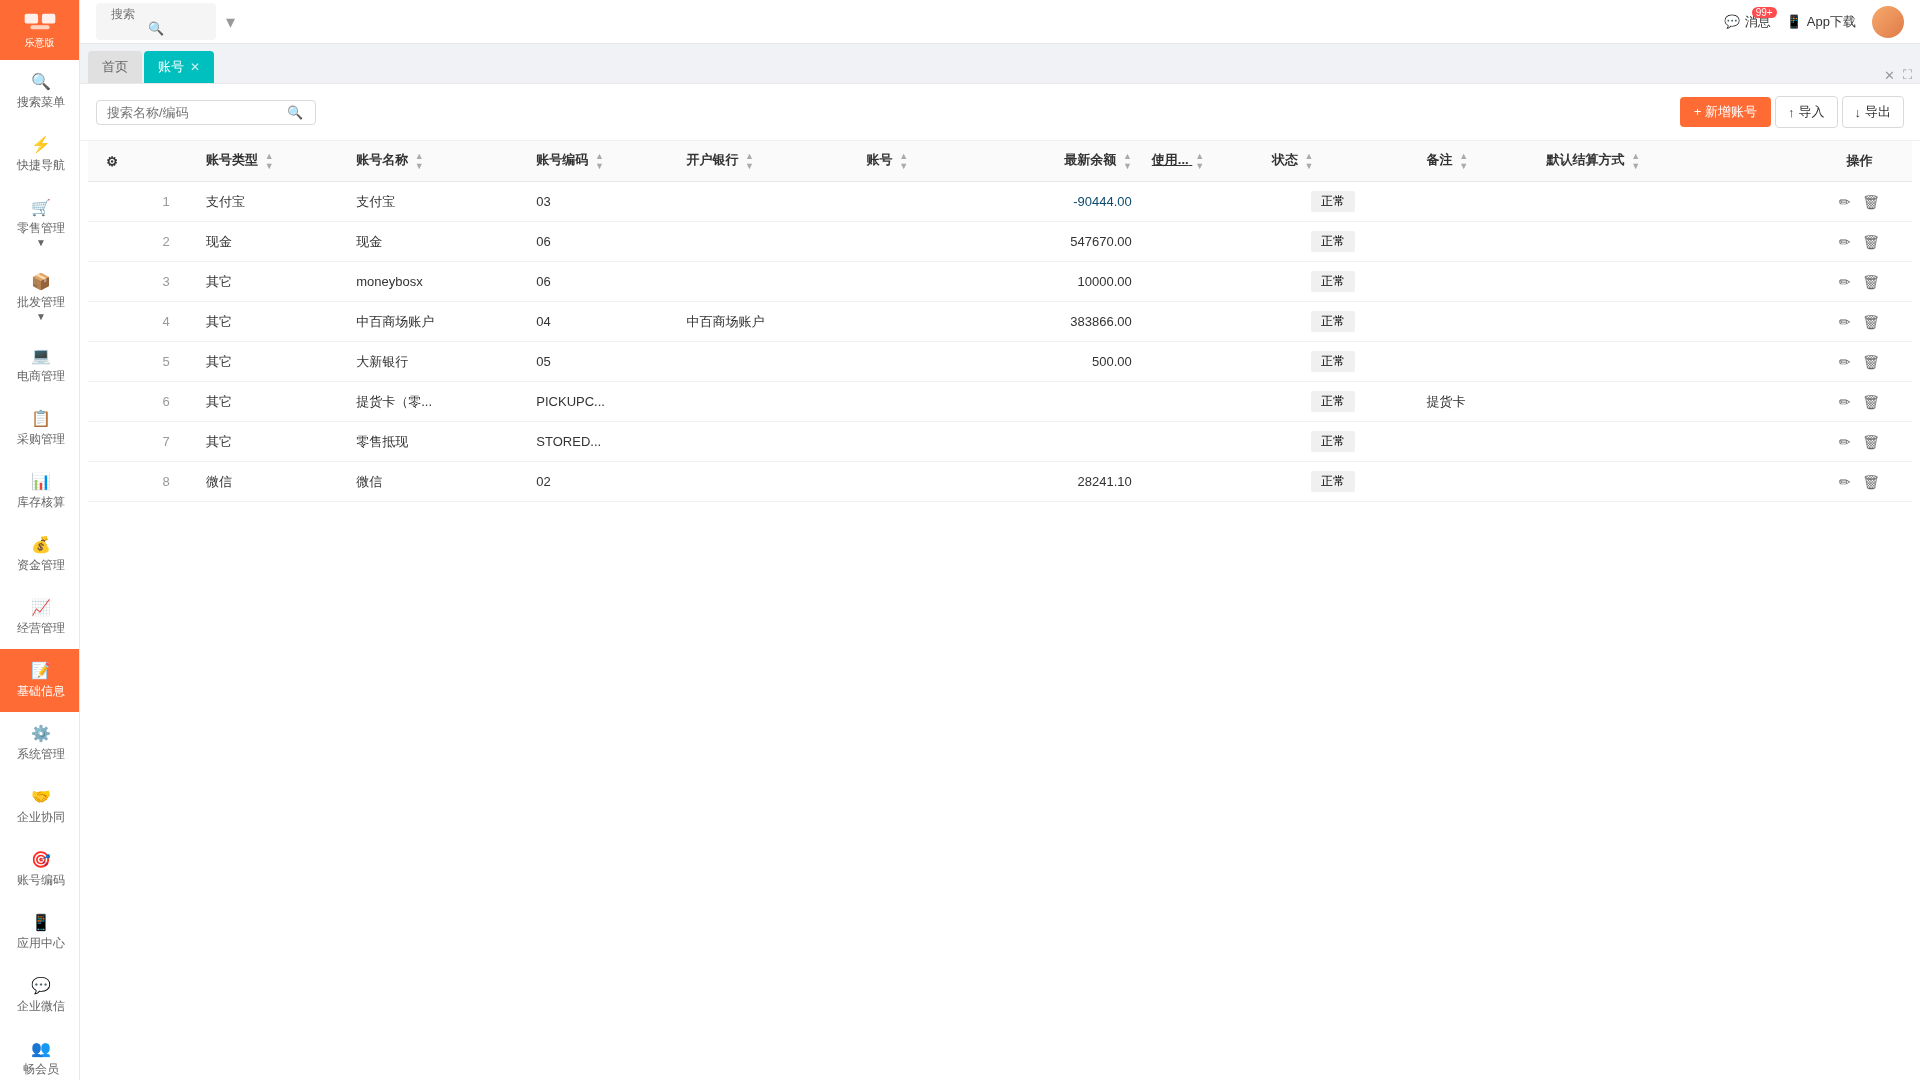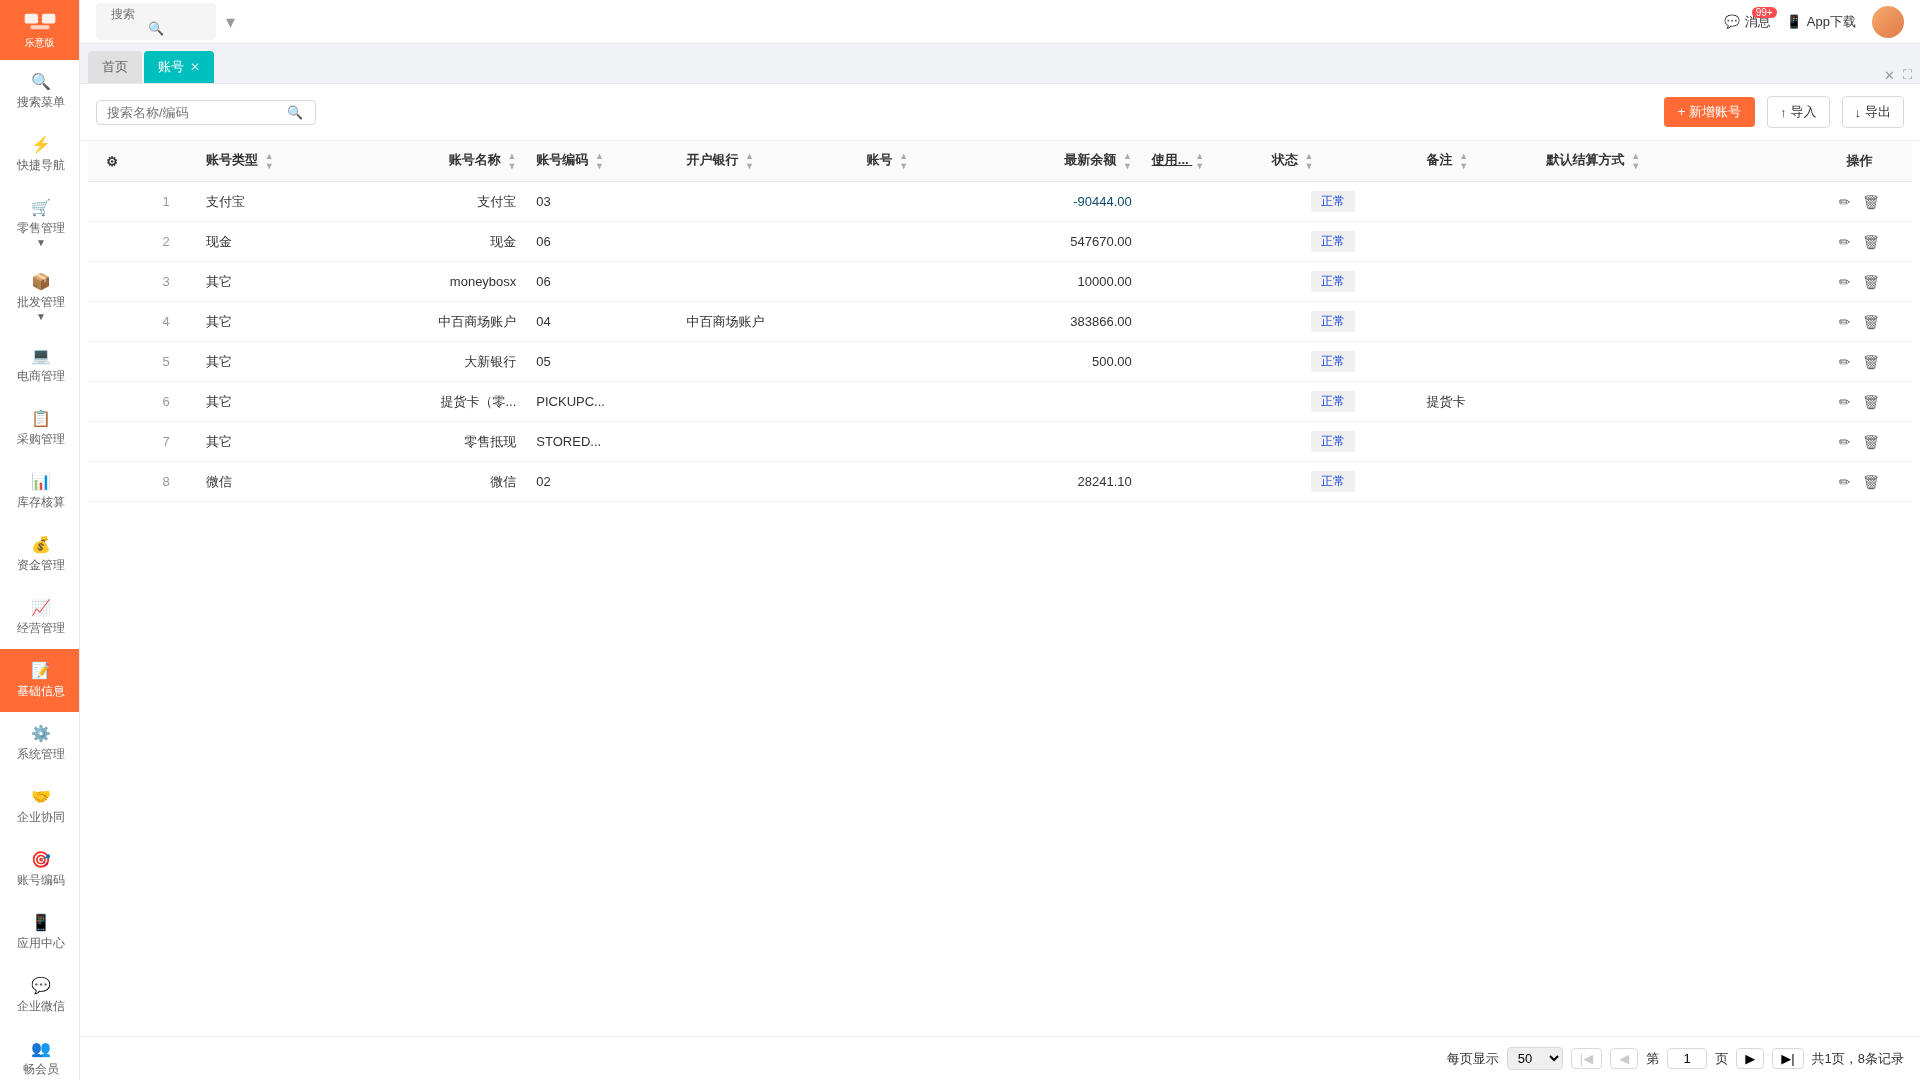--- a/index.html
+++ b/index.html
@@ -194,21 +194,21 @@
     }
     .search-box input {
       border: none;
       outline: none;
       font-size: 13px;
       width: 180px;
     }
     .toolbar-right {
       display: flex;
       align-items: center;
-      gap: 12px;
+      gap: 4px;
     }
     .btn-primary {
       background: #ff6b35;
       color: #fff;
       border: none;
       border-radius: 4px;
       padding: 6px 14px;
       cursor: pointer;
       font-size: 13px;
       display: flex;
@@ -262,21 +262,21 @@
       white-space: nowrap;
     }
     .status-badge {
       display: inline-block;
       padding: 2px 10px;
       border-radius: 2px;
       font-size: 12px;
       background: #f0f0f0;
       color: #666;
     }
-    .status-normal { background: #f0f0f0; color: #1d4ed8; margin-left: 39px; }
+    .status-normal { background: #f0f0f0; color: #000000; margin-left: 39px; }
     .action-btn {
       background: none;
       border: none;
       cursor: pointer;
       color: #666;
       font-size: 14px;
       padding: 2px 4px;
     }
     .row-num { color: #999; }
 
@@ -310,21 +310,21 @@
       border: 1px solid #d9d9d9;
       border-radius: 4px;
       padding: 2px 6px;
       width: 40px;
       text-align: center;
       font-size: 13px;
     }
     .col-settings { width: 32px; text-align: center; }
     .col-num { width: 40px; text-align: center; }
     .col-type { width: 100px; }
-    .col-name { width: 120px; text-align: right; }
+    .col-name { width: 120px; }
     .col-code { width: 100px; }
     .col-bank { width: 120px; }
     .col-account { width: 80px; }
     .col-balance { width: 110px; text-align: right; }
     .col-use { width: 80px; text-decoration: underline; }
     .col-status { width: 70px; }
     .col-note { width: 80px; }
     .col-settlement { width: 180px; }
     .col-actions { width: 70px; text-align: center; }
 
@@ -693,30 +693,14 @@
     <td class="col-settlement"></td>
     <td class="col-actions">
       <button class="action-btn" title="编辑">✏</button>
       <button class="action-btn" title="删除">🗑</button>
     </td>
   </tr>
           </tbody>
       </table>
     </div>
 
-    <div class="pagination-bar">
-      <span>每页显示</span>
-      <select class="page-size-select">
-        <option value="50">50</option>
-        <option value="20">20</option>
-        <option value="100">100</option>
-      </select>
-      <button class="page-btn" disabled="">|◀</button>
-      <button class="page-btn" disabled="">◀</button>
-      <span>第</span>
-      <input class="page-input" type="text" value="1" style="">
-      <span>页</span>
-      <button class="page-btn">▶</button>
-      <button class="page-btn">▶|</button>
-      <span>共1页，8条记录</span>
-    </div>
   </div>
 </div>
 
 </body></html>

